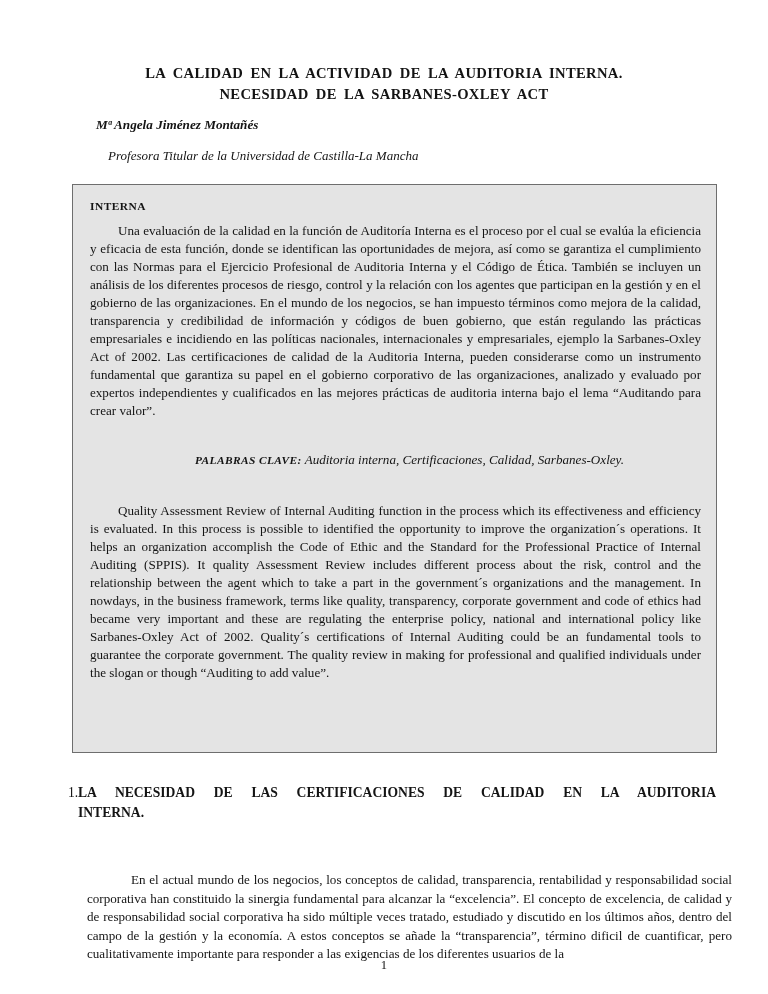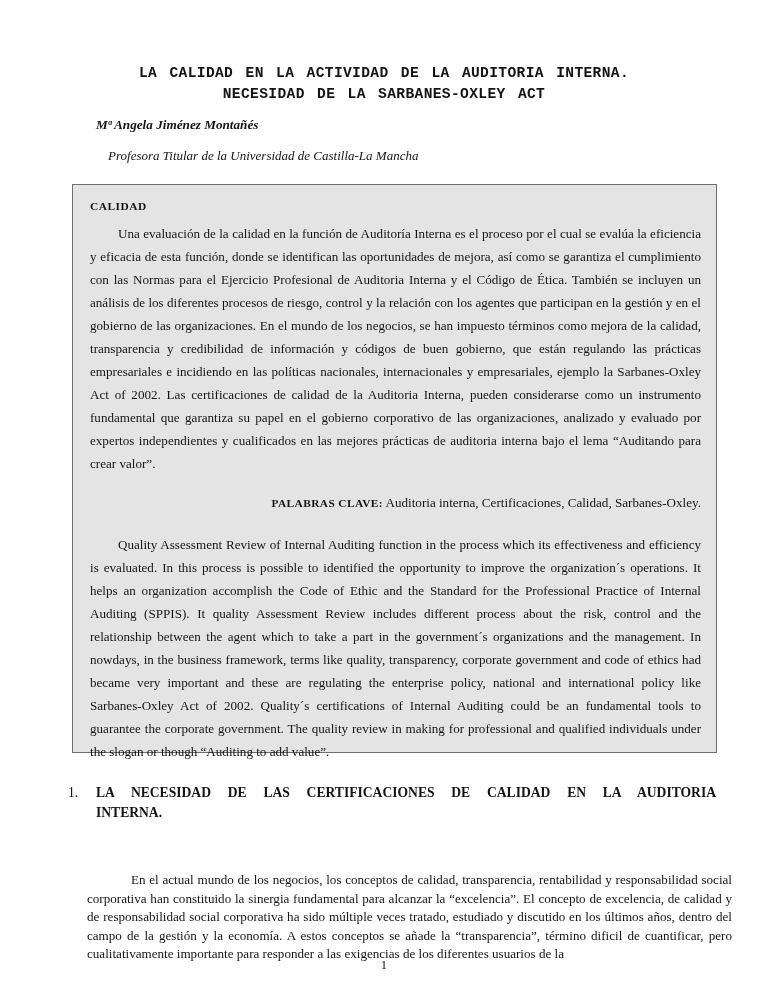--- a/index.html
+++ b/index.html
@@ -31,21 +31,20 @@
     width: 576px;
     text-align: center;
   }
   .doc-title {
     font-size: 14.6px;
     font-weight: bold;
     line-height: 21px;
     letter-spacing: 0.35px;
     word-spacing: 3.2px;
     margin: 0;
-    font-family: Liberation Mono, monospace;
   }
   .doc-title .line2 { display: block; }
 
   .author-block {
     position: absolute;
     left: 96px;
     top: 115px;
     width: 576px;
   }
   .author-name {
@@ -81,33 +80,34 @@
   }
   .abs-label {
     font-size: 11.4px;
     font-weight: bold;
     letter-spacing: 0.5px;
     margin: 0 0 9px 0;
     line-height: 14px;
   }
   .abs-para {
     font-size: 13.1px;
-    line-height: 23px;
+    line-height: 18px;
     text-align: justify;
     text-indent: 28px;
     margin: 0;
     -webkit-hyphens: none;
     hyphens: none;
   }
   .kw-para {
     font-size: 13.1px;
     line-height: 18.25px;
-    text-align: right;
-    margin: 0;
+    text-align: center;
+    margin: 12px;
     padding-left: 28px;
+    font-style: italic;
   }
   .kw-label {
     font-weight: bold;
     font-size: 11.4px;
     letter-spacing: 0.4px;
   }
   .sp-19 { height: 19px; }
   .sp-21 { height: 21px; }
 
   
@@ -123,21 +123,21 @@
   .sec-num {
     position: absolute;
     left: 0;
     top: 0;
     width: 22px;
     font-weight: normal;
     font-size: 13.6px;
   }
   .sec-title {
     display: block;
-    margin-left: 28px;
+    margin-left: 10px;
     text-align: justify;
     text-align-last: justify;
     word-spacing: 1px;
   }
   .sec-title .l2 {
     display: block;
     text-align: center;
     text-align-last: left;
     word-spacing: normal;
   }
@@ -178,21 +178,21 @@
   </div>
 
   <div class="author-block">
     <p class="author-name">Mª Angela Jiménez Montañés</p>
     <p class="author-affil">Profesora Titular de la Universidad de Castilla-La Mancha</p>
   </div>
 
   <div class="abstract-box">
     <div class="abs-inner">
 
-      <p class="abs-label">CALIDAD</p>
+      <p class="abs-label">INTERNA</p>
       <p class="abs-para">Una evaluación de la calidad en la función de Auditoría Interna es el proceso por el cual se evalúa la eficiencia y eficacia de esta función, donde se identifican las oportunidades de mejora, así como se garantiza el cumplimiento con las Normas para el Ejercicio Profesional de Auditoria Interna y el Código de Ética. También se incluyen un análisis de los diferentes procesos de riesgo, control y la relación con los agentes que participan en la gestión y en el gobierno de las organizaciones. En el mundo de los negocios, se han impuesto términos como mejora de la calidad, transparencia y credibilidad de información y códigos de buen gobierno, que están regulando las prácticas empresariales e incidiendo en las políticas nacionales, internacionales y empresariales, ejemplo la Sarbanes-Oxley Act of 2002. Las certificaciones de calidad de la Auditoria Interna, pueden considerarse como un instrumento fundamental que garantiza su papel en el gobierno corporativo de las organizaciones, analizado y evaluado por expertos independientes y cualificados en las mejores prácticas de auditoria interna bajo el lema “Auditando para crear valor”.</p>
 
       <div class="sp-19"></div>
 
       <p class="kw-para"><span class="kw-label">PALABRAS CLAVE:</span><span> Auditoria interna, Certificaciones, Calidad, Sarbanes-Oxley.</span></p>
 
       <div class="sp-21"></div>
 
       <p class="abs-para">Quality   Assessment Review of Internal Auditing function in the process which its effectiveness and efficiency is evaluated. In this process is possible to identified the opportunity to improve the organization´s operations. It helps an organization accomplish the Code of Ethic and the Standard for the Professional Practice of Internal Auditing (SPPIS). It quality Assessment Review includes different process about the risk, control and the relationship between the agent which to take a part in the government´s organizations and the management. In nowdays, in the business framework, terms like quality, transparency, corporate government and code of ethics had became very important and these are regulating the enterprise policy, national and international policy like Sarbanes-Oxley Act of 2002. Quality´s certifications of Internal Auditing could be an fundamental tools to guarantee the corporate government. The quality review in making for professional and qualified individuals  under the slogan or though “Auditing to add value”.</p>
 

